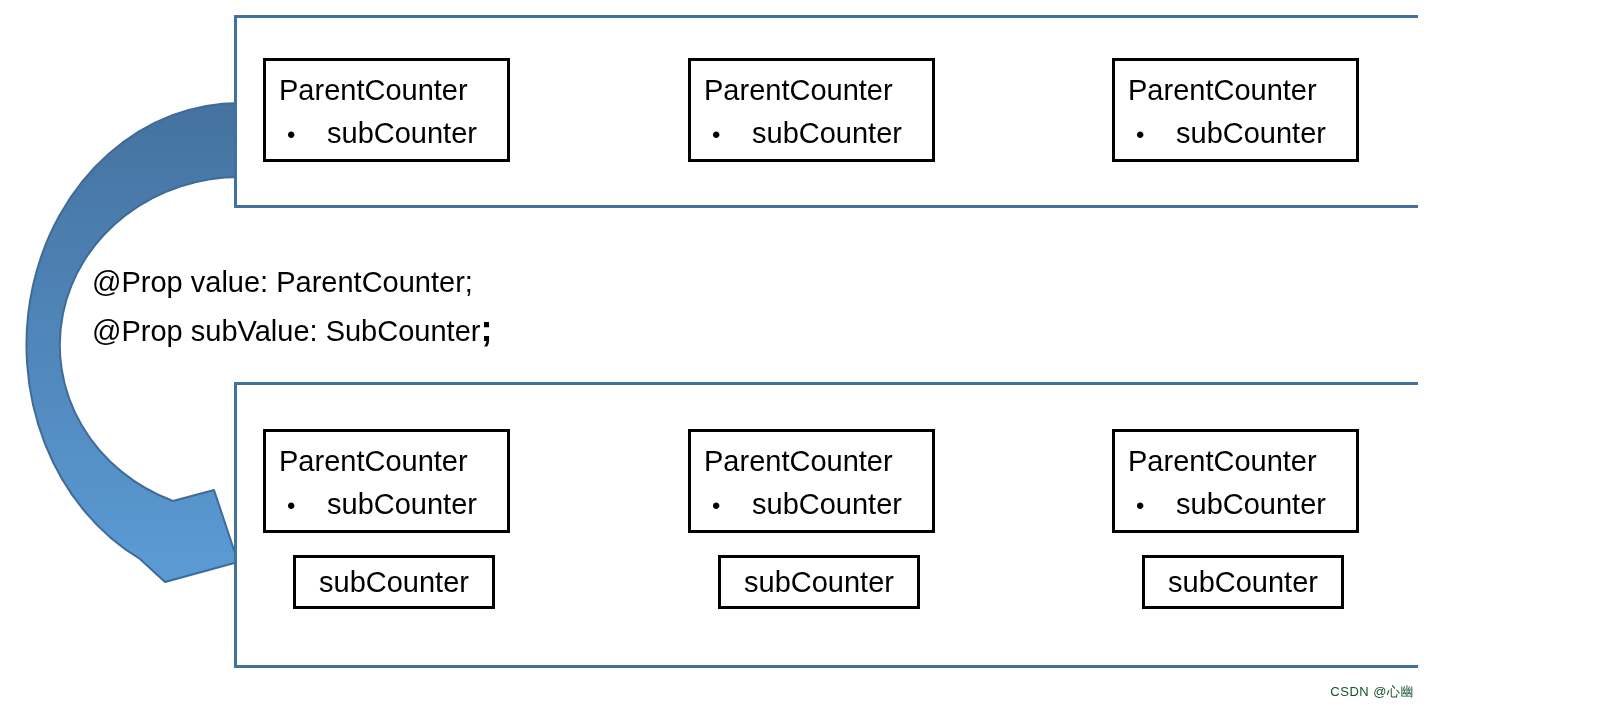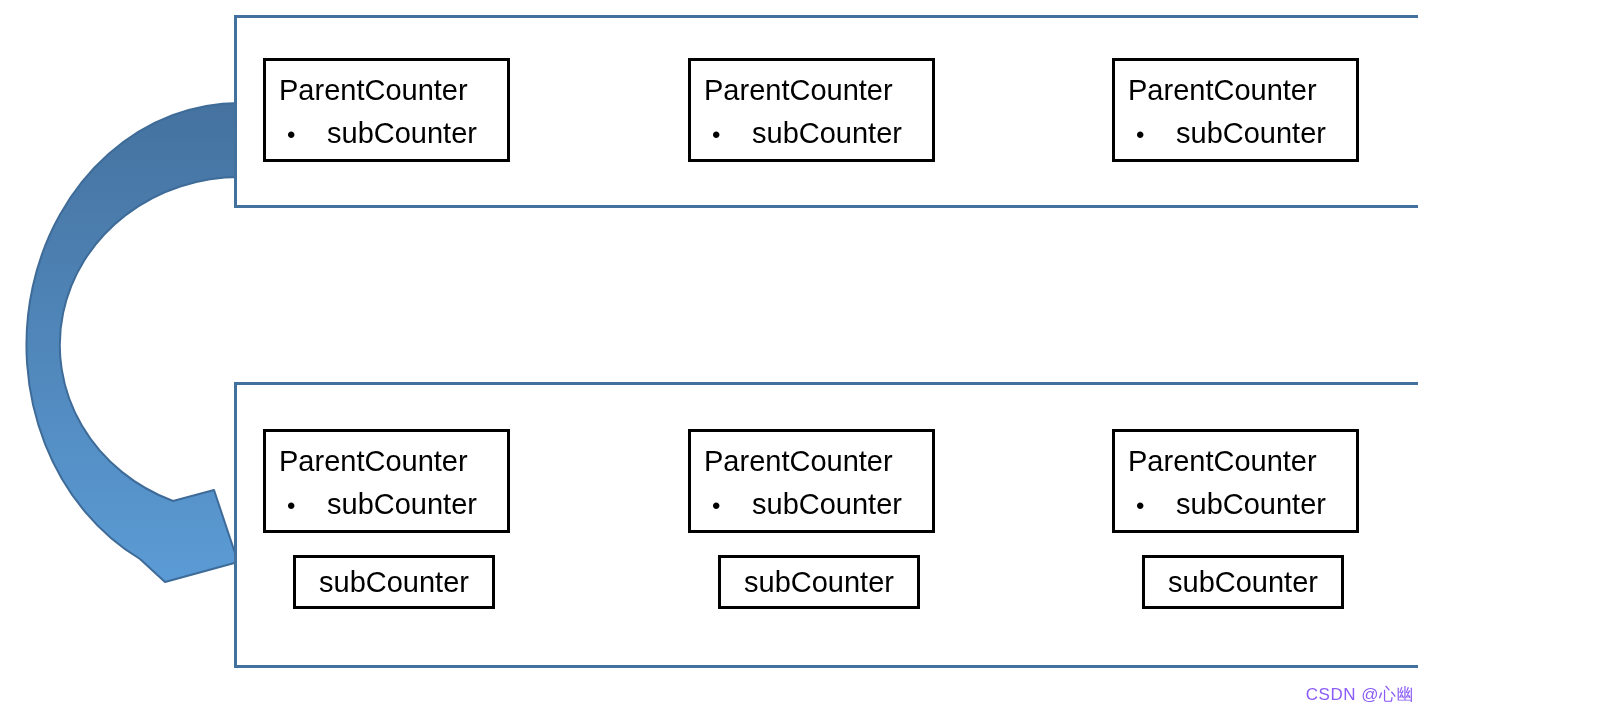--- a/index.html
+++ b/index.html
@@ -87,22 +87,22 @@
     white-space: nowrap;
   }
   .ann-line3 { margin-top: 7px; }
   .big-semi { font-size: 36px; font-weight: 600; }
 
   .watermark {
     position: absolute;
     right: 4px;
     top: 683px;
     z-index: 3;
-    font-size: 17px;
-    color: #8b5cf6;
+    font-size: 13px;
+    color: #14532d;
     letter-spacing: 0.5px;
   }
 </style>
 </head>
 <body>
 
 <div class="canvas">
 
   <svg class="arrow-layer" width="1597" height="708" viewBox="0 0 1597 708">
     <defs>
@@ -132,20 +132,22 @@
     <div class="card pos-3">
       <div class="card-title">ParentCounter</div>
       <div class="card-item">
         <span class="bullet">•</span>
         <span class="item-text">subCounter</span>
       </div>
     </div>
   </div>
 
   <div class="annotation">
+    <div class="ann-line">@Prop value: ParentCounter;</div>
+    <div class="ann-line ann-line3"><span>@Prop subValue: SubCounter</span><span class="big-semi">;</span></div>
   </div>
 
   <div class="group-container bottom-container row-bottom">
     <div class="card pos-1">
       <div class="card-title">ParentCounter</div>
       <div class="card-item">
         <span class="bullet">•</span>
         <span class="item-text">subCounter</span>
       </div>
     </div>

